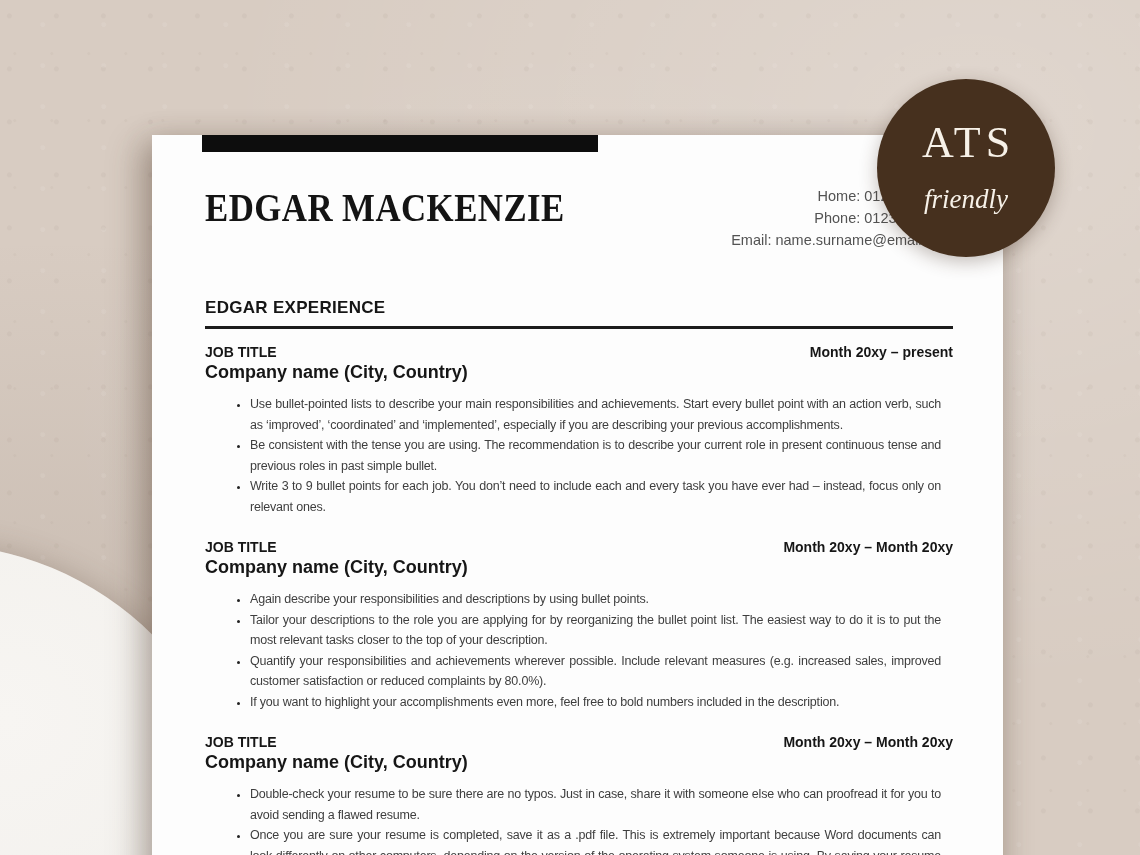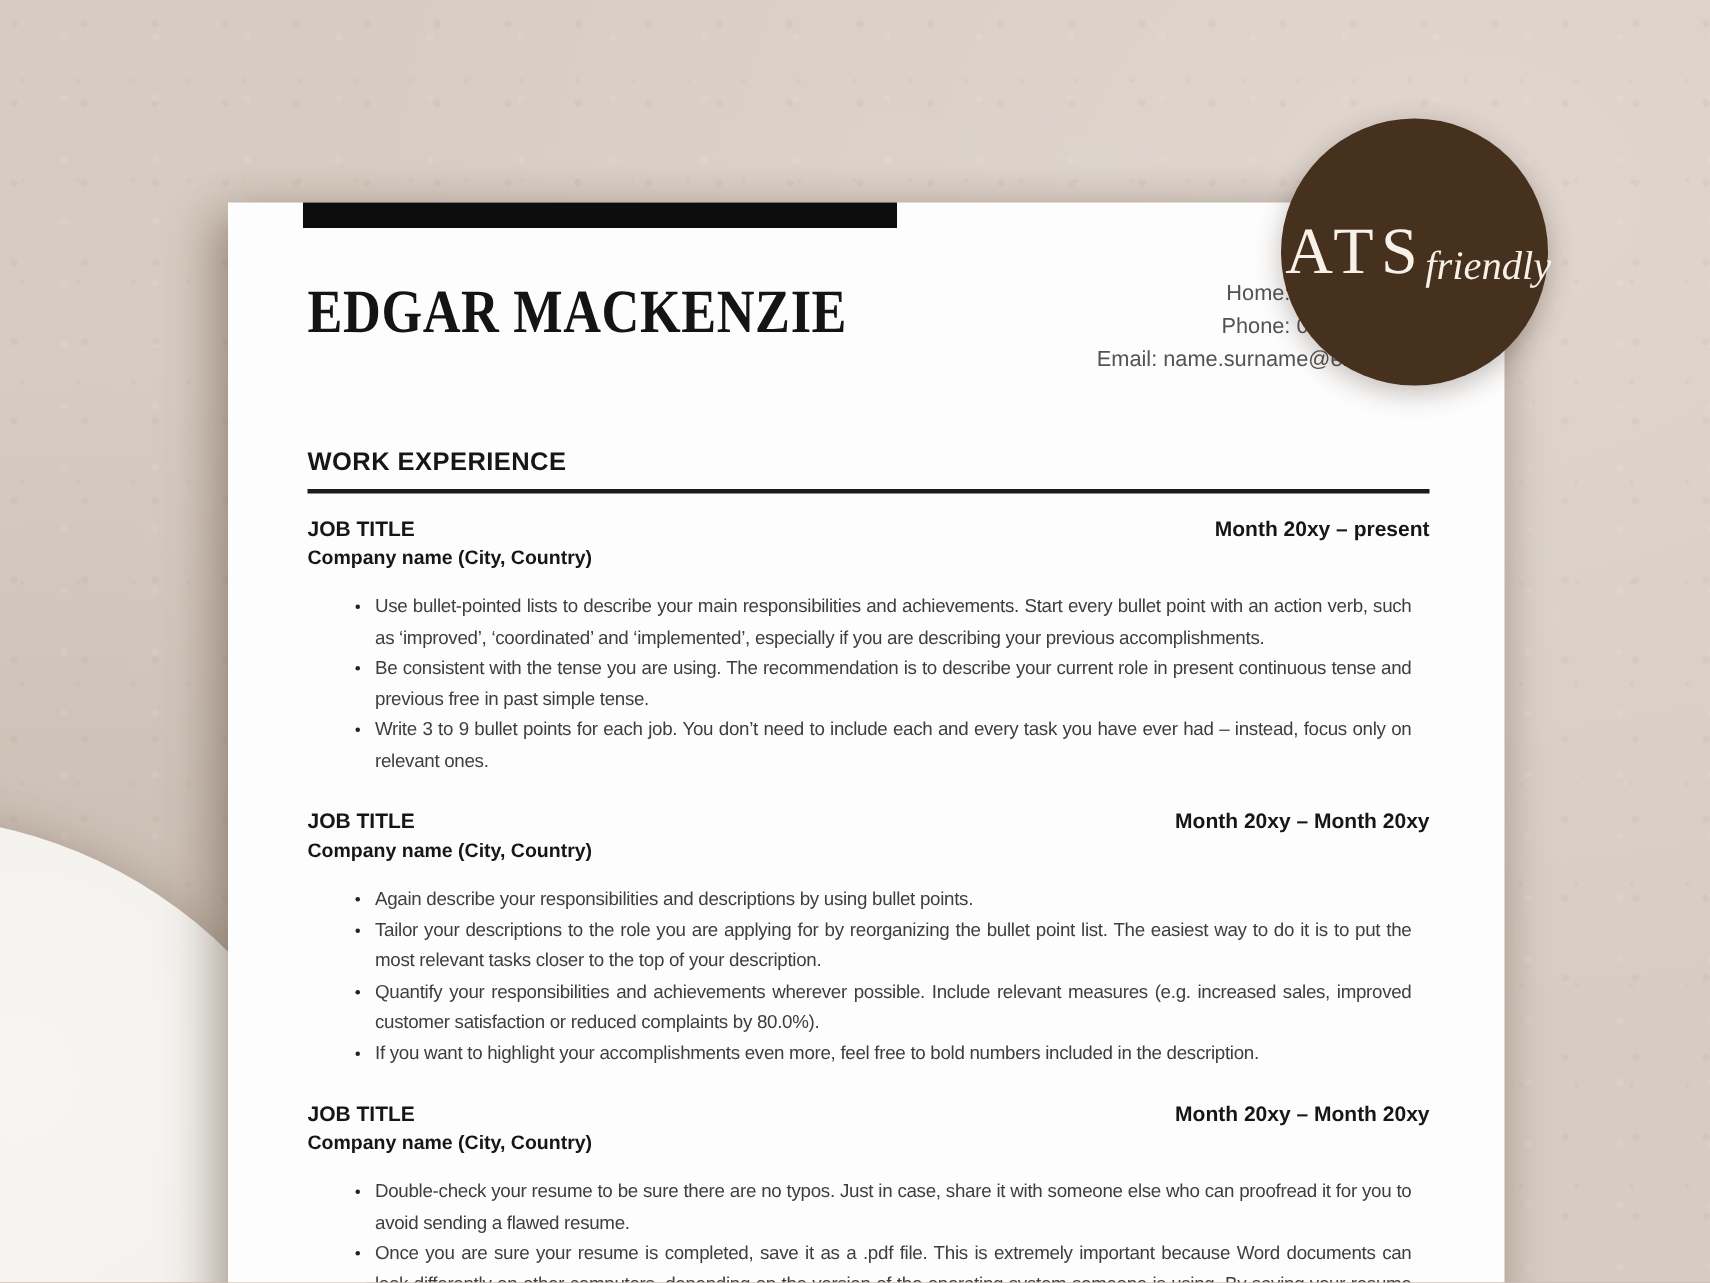--- a/index.html
+++ b/index.html
@@ -58,31 +58,31 @@
     font-size:17px;font-weight:bold;letter-spacing:0.3px;color:var(--heading-text);
     line-height:20px;
   }
   .rule{height:3px;background:#1c1c1c;margin-top:8px;}
   .jobs{margin-top:13px;}
   .job + .job{margin-top:20px;}
   .job-header{
     display:flex;justify-content:space-between;align-items:flex-start;
     font-size:14px;font-weight:bold;line-height:20px;color:var(--heading-text);
   }
-  .company{font-size:13px;font-weight:bold;line-height:20px;color:var(--heading-text);}
+  .company{font-size:18px;font-weight:bold;line-height:20px;color:var(--heading-text);}
   ul.bullets{list-style:disc;padding-left:33px;margin:12px;}
   ul.bullets li{
     font-size:12.5px;line-height:20.5px;letter-spacing:-0.2px;
     color:var(--body-text);text-align:justify;
   }
   ul.bullets li::marker{color:#222;font-size:11px;}
   .badge{
-    position:absolute;left:854px;top:79px;width:178px;height:178px;border-radius:50%;
+    position:absolute;left:877px;top:79px;width:178px;height:178px;border-radius:50%;
     background:var(--badge-bg);z-index:5;
-    display:flex;align-items:center;justify-content:center;
+    display:flex;flex-direction:column;align-items:center;justify-content:center;
     box-shadow:0 5px 18px rgba(60,40,25,0.30);
     color:var(--badge-text);text-align:center;
   }
   .badge-line1{
     font-family:"Liberation Serif",serif;font-size:44px;line-height:1;
     letter-spacing:5px;padding-left:5px;
   }
   .badge-line2{
     font-family:"Liberation Serif",serif;font-style:italic;font-size:27px;line-height:1.1;
     margin-top:20px;
@@ -100,34 +100,34 @@
 
     <h1 class="name">EDGAR MACKENZIE</h1>
 
     <div class="contact">
       <div>Home: 0123 456 789</div>
       <div>Phone: 0123 456 789</div>
       <div>Email: name.surname@email.com</div>
     </div>
 
     <div class="content">
-      <h2 class="section-title">WORK EXPERIENCE</h2>
+      <h2 class="section-title">EDGAR EXPERIENCE</h2>
       <div class="rule"></div>
 
       <div class="jobs">
 
         <div class="job">
           <div class="job-header">
             <span>JOB TITLE</span>
             <span>Month 20xy – present</span>
           </div>
           <div class="company">Company name (City, Country)</div>
           <ul class="bullets">
             <li>Use bullet-pointed lists to describe your main responsibilities and achievements. Start every bullet point with an action verb, such as ‘improved’, ‘coordinated’ and ‘implemented’, especially if you are describing your previous accomplishments.</li>
-            <li>Be consistent with the tense you are using. The recommendation is to describe your current role in present continuous tense and previous free in past simple tense.</li>
+            <li>Be consistent with the tense you are using. The recommendation is to describe your current role in present continuous tense and previous roles in past simple bullet.</li>
             <li>Write 3 to 9 bullet points for each job. You don’t need to include each and every task you have ever had – instead, focus only on relevant ones.</li>
           </ul>
         </div>
 
         <div class="job">
           <div class="job-header">
             <span>JOB TITLE</span>
             <span>Month 20xy – Month 20xy</span>
           </div>
           <div class="company">Company name (City, Country)</div>

